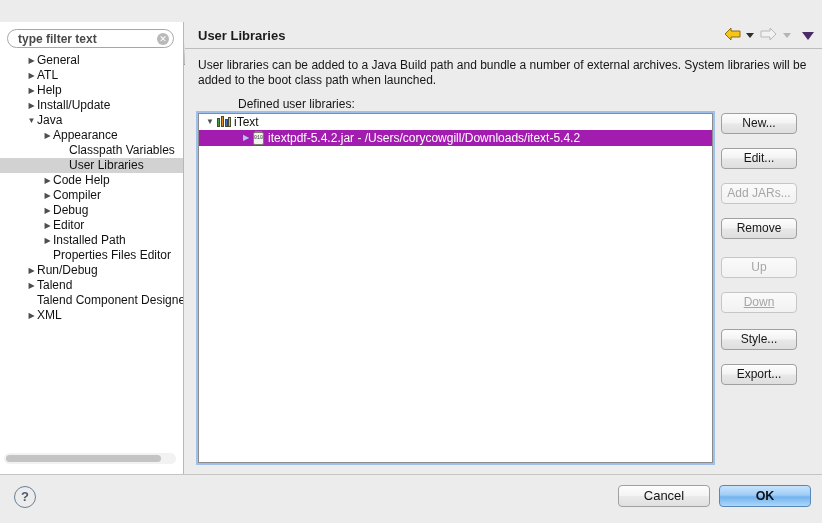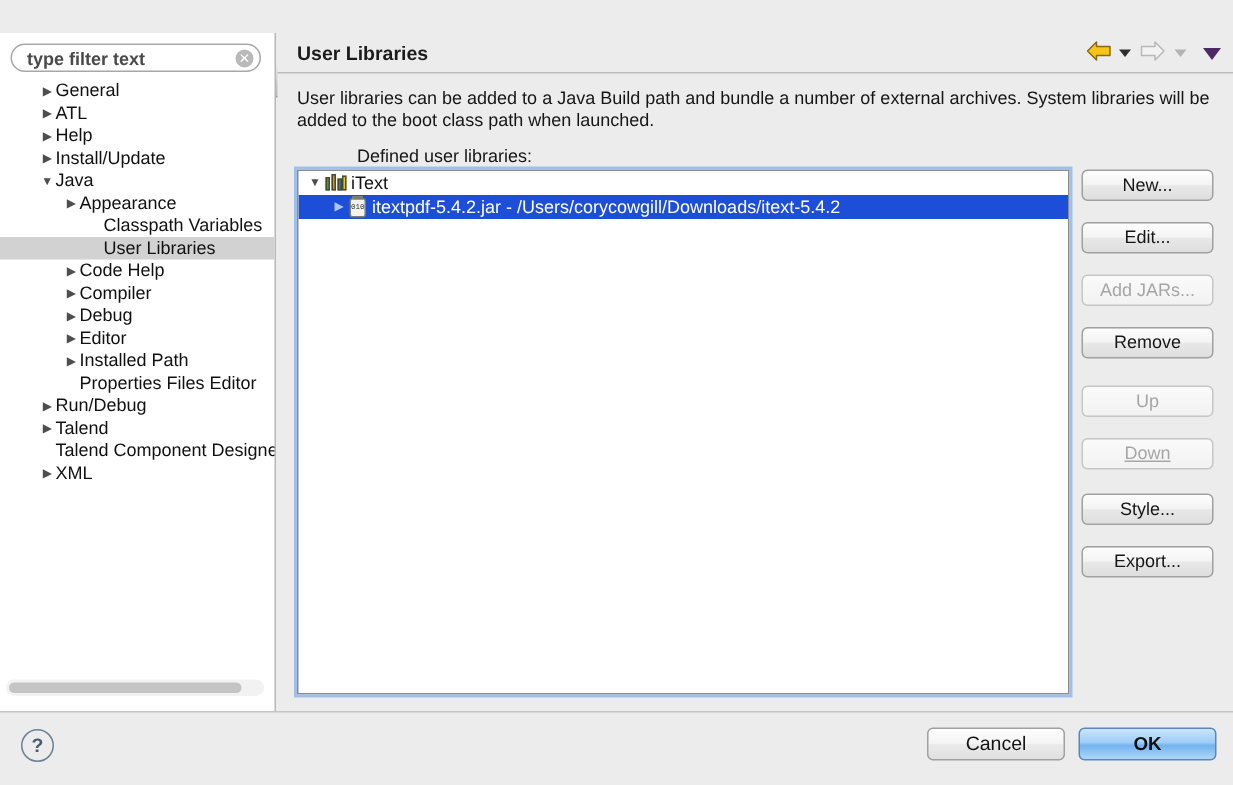--- a/index.html
+++ b/index.html
@@ -225,21 +225,21 @@
   }
   .lrow {
     position: relative;
     height: 16px;
     line-height: 16px;
     white-space: nowrap;
     font-size: 12px;
     color: #111111;
     cursor: default;
   }
-  .lrow.sel { background: #1d4ed8; color: #ffffff; }
+  .lrow.sel { background: #a21caf; color: #ffffff; padding-left: 20px; }
   .ltw {
     display: inline-block;
     width: 14px;
     text-align: center;
     font-size: 8px;
     vertical-align: top;
     line-height: 16px;
     color: #4e4e4e;
   }
   .lrow.sel .ltw { color: #adc8ef; }
@@ -296,21 +296,21 @@
   }
 
   
   #side-buttons {
     position: absolute;
     left: 536px; top: 91px;
     width: 88px;
   }
   .btn {
     display: block;
-    width: 88px;
+    width: 76px;
     height: 21px;
     box-sizing: border-box;
     font-family: "Liberation Sans", sans-serif;
     font-size: 12px;
     color: #161616;
     text-align: center;
     line-height: 19px;
     background: linear-gradient(to bottom, #fdfdfd 0%, #f3f3f3 48%, #e8e8e8 52%, #dedede 100%);
     border: 1px solid #a0a0a0;
     border-radius: 4px;

